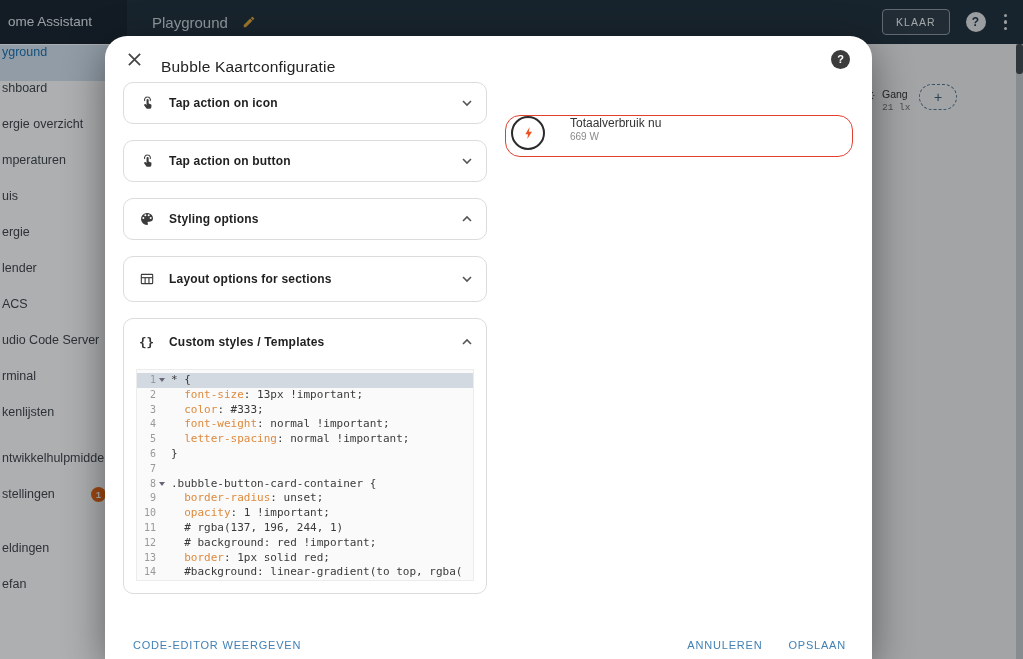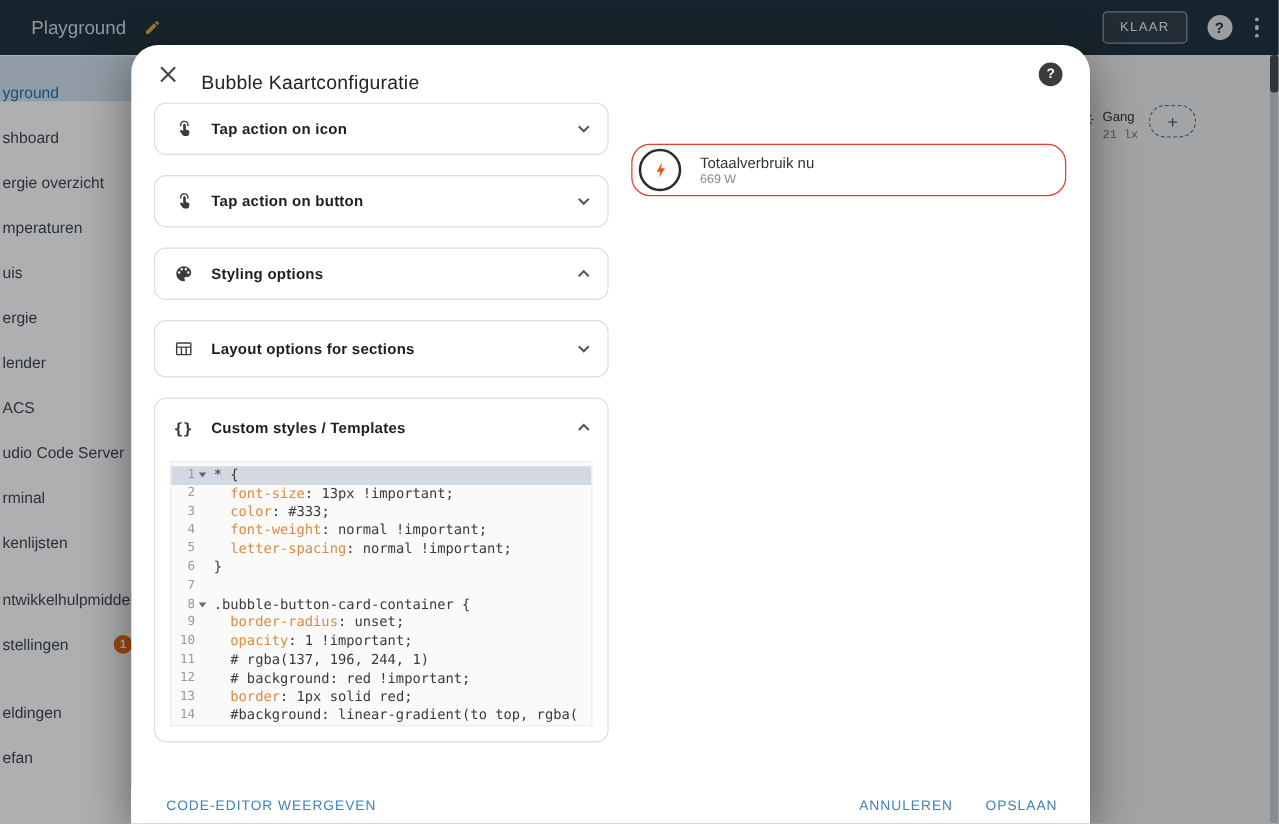--- a/index.html
+++ b/index.html
@@ -14,21 +14,21 @@
   .pencil{margin-left:14px;display:flex;}
   .flex{flex:1;}
   .done-btn{font-family:inherit;font-size:10.5px;letter-spacing:1px;color:#eceff1;background:rgba(255,255,255,0.06);
     border:1px solid #8b969e;border-radius:4px;padding:6px 13px;margin-right:16px;cursor:pointer;}
   .help-bubble{width:20px;height:20px;border-radius:50%;background:#e0e3e5;color:#22313c;font-size:12px;
     font-weight:bold;display:flex;align-items:center;justify-content:center;}
   .kebab{margin:0 4px 0 16px;display:flex;flex-direction:column;gap:3px;padding:2px;}
   .kebab i{width:3.5px;height:3.5px;border-radius:50%;background:#dfe3e6;display:block;}
   .sidebar{position:absolute;left:0;top:44px;width:127px;bottom:0;background:#fdfdfd;z-index:1;
     padding-top:1px;box-sizing:border-box;overflow:hidden;}
-  .sb-item{height:36px;display:flex;align-items:flex-end;padding-left:2px;font-size:12.5px;color:#3f4246;
+  .sb-item{height:36px;display:flex;align-items:flex-start;padding-left:2px;font-size:12.5px;color:#3f4246;
     box-sizing:border-box;margin-right:5px;white-space:nowrap;cursor:pointer;}
   .sb-item.active{background:#d2e0ec;color:#1c6fae;border-radius:0 18px 18px 0;}
   .sb-badge{margin-left:auto;margin-right:16px;background:#e8650f;color:#fff;min-width:15px;height:15px;
     border-radius:8px;font-size:9.5px;font-weight:bold;display:flex;align-items:center;justify-content:center;}
   .canvas{position:absolute;left:127px;top:44px;right:0;bottom:0;background:#ececec;z-index:1;}
   .gang{position:absolute;left:736px;top:44px;display:flex;gap:6px;}
   .gang-name{font-size:10.5px;color:#2e2e2e;}
   .gang-val{font-size:9.5px;color:#6d6d6d;margin-top:2px;font-family:Liberation Mono, monospace;}
   .add-card{position:absolute;left:792px;top:40px;width:36px;height:24px;border:1.5px dashed #527089;
     border-radius:13px;color:#3a5a72;font-size:14px;display:flex;align-items:center;justify-content:center;cursor:pointer;}
@@ -66,39 +66,40 @@
   .cm-gutter{flex:none;display:flex;align-items:center;}
   .cm-num{width:19px;text-align:right;color:#999;font-size:10px;}
   .cm-foldcol{width:11px;display:flex;justify-content:center;align-items:center;}
   .cm-fold-t{width:0;height:0;border-left:3.5px solid transparent;border-right:3.5px solid transparent;
     border-top:4.5px solid #667;}
   .cm-code{white-space:pre;padding-left:4px;color:#3a3a3a;}
   .tok-k{color:#dd8a3d;}
   .tok-p{color:#3a3a3a;}
   
   .preview{position:absolute;left:400px;top:79px;width:348px;height:42px;border:1.5px solid #e2402f;
-    border-radius:15px;background:#fff;display:flex;align-items:center;gap:15px;padding:0 10px 0 5px;
+    border-radius:15px;background:#fff;display:flex;align-items:flex-start;gap:25px;padding:0 10px 0 5px;
     box-sizing:border-box;cursor:pointer;}
   .pv-icon{width:30px;height:30px;border-radius:50%;border:2px solid #2b2b2b;background:#fff;flex:none;
     display:flex;align-items:center;justify-content:center;}
   .pv-title{font-size:12px;color:#333;}
   .pv-val{font-size:10px;color:#8a8a8a;margin-top:1px;}
   
   .dlg-foot{position:absolute;left:0;right:0;bottom:0;height:29px;display:flex;align-items:center;
     padding:0 26px 0 28px;background:#fff;border-radius:0;}
   .link{font-size:11px;font-weight:400;letter-spacing:0.8px;color:#4181b5;cursor:pointer;}
   .link + .link{margin-left:26px;}
   .sb-gap{width:100%;}
 </style>
 </head>
 <body>
 
 <div class="screen">
 
   <header class="app-header">
+    <div class="brand">ome Assistant</div>
     <div class="toolbar">
       <span class="view-title">Playground</span>
       <span class="pencil">
         <svg width="14" height="14" viewBox="0 0 24 24">
             <path fill="#e5a936" d="M3 17.25V21h3.75L17.8 9.94l-3.75-3.75L3 17.25zM20.7 7a1 1 0 0 0 0-1.4l-2.3-2.3a1 1 0 0 0-1.4 0l-1.8 1.8 3.75 3.75L20.7 7z"></path>
           </svg>
       </span>
       <span class="flex"></span>
       <button class="done-btn">KLAAR</button>
       <div class="help-bubble">?</div>

